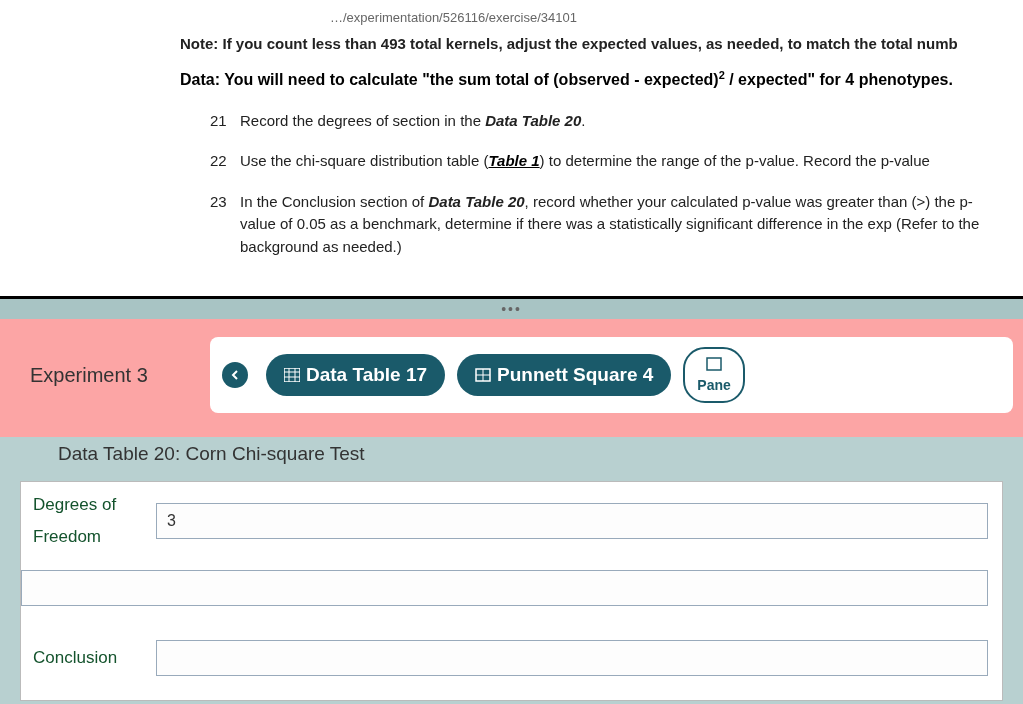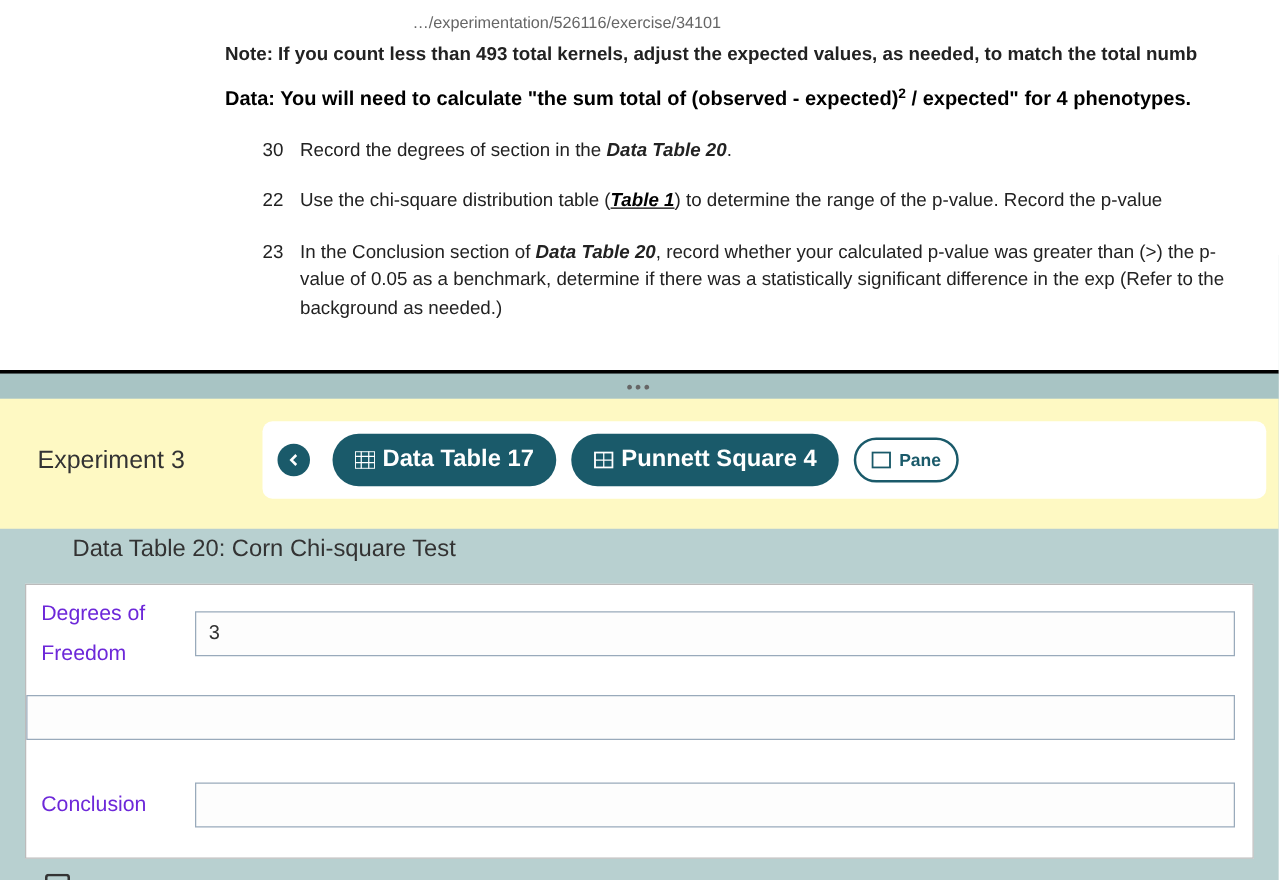--- a/index.html
+++ b/index.html
@@ -15,54 +15,54 @@
     .step-item { display: flex; margin-bottom: 18px; font-size: 15px; color: #222; line-height: 1.5; }
     .step-num { min-width: 30px; font-weight: normal; }
     .step-text { flex: 1; }
     .underline-link { text-decoration: underline; color: #000; cursor: pointer; }
     .bold { font-weight: bold; font-style: italic; }
     
     .divider-dots { text-align: center; color: #666; font-size: 14px; letter-spacing: 2px; padding: 2px 0; background: #a8c4c4; }
     
     .lower-section { background: #b8d0d0; padding: 0; border-top: 3px solid #000; }
     
-    .tab-bar-row { display: flex; align-items: center; padding: 18px 10px 24px 10px; background: #fef9c3; }
+    .tab-bar-row { display: flex; align-items: center; padding: 18px 10px 24px 10px; background: #fca5a5; }
     .experiment-label { font-size: 20px; color: #333; padding: 0 30px 0 20px; min-width: 200px; }
     .tab-buttons-wrap { display: flex; gap: 12px; background: #fff; padding: 10px 12px; border-radius: 8px; flex: 1; align-items: center; }
     .tab-btn { background: #1a5a6a; color: #fff; border: none; border-radius: 22px; padding: 10px 18px; font-size: 19px; font-weight: bold; display: flex; align-items: center; gap: 6px; cursor: pointer; white-space: nowrap; }
     .tab-btn .ico { display: inline-flex; }
-    .partial-btn { background: #fff; color: #1a5a6a; border: 2px solid #1a5a6a; border-radius: 22px; padding: 8px 12px 8px 12px; font-size: 14px; font-weight: bold; display: flex; align-items: center; gap: 6px; cursor: pointer; }
+    .partial-btn { background: #fff; color: #1a5a6a; border: 2px solid #1a5a6a; border-radius: 22px; padding: 8px 12px 8px 12px; font-size: 14px; font-weight: bold; display: flex; align-items: center; gap: 6px; cursor: pointer; flex-direction: column; }
     .small-circle { width: 26px; height: 26px; border-radius: 50%; background: #1a5a6a; color: #fff; display: flex; align-items: center; justify-content: center; font-size: 14px; margin-right: 6px; }
     
     .data-table-section { padding: 6px 20px 20px 20px; }
     .data-table-title { font-size: 19px; color: #333; margin-bottom: 16px; padding-left: 2px; margin-left: 36px; }
     .data-table-box { background: #fff; border: 1px solid #bbb; padding: 0; }
     .dt-row { display: flex; align-items: center; border-bottom: none; }
-    .dt-label { width: 135px; padding: 32px 12px; font-size: 17px; color: #6d28d9; }
+    .dt-label { width: 135px; padding: 32px 12px; font-size: 17px; color: #14532d; }
     .dt-label.tall { display: flex; flex-direction: column; height: 78px; justify-content: center; gap: 12px; }
     .dt-input { flex: 1; margin: 10px 14px 10px 0; }
     .dt-input input { width: 100%; height: 36px; border: 1px solid #9ab; padding: 6px 10px; font-size: 16px; background: #fdfdfd; color: #333; }
     
     .chat-icon-wrap { padding: 12px 0 0 16px; }
     .chat-icon { width: 30px; height: 26px; }
     
     svg { display: block; }
   </style>
 </head>
 <body>
 
 <div class="instructions-section">
   <div class="url-fragment">…/experimentation/526116/exercise/34101</div>
   <div class="note-line">Note: If you count less than 493 total kernels, adjust the expected values, as needed, to match the total numb</div>
   <div class="hint-line">
     <span>Data: You will need to calculate "the sum total of (observed - expected)</span><span class="sup">2</span><span> / expected" for 4 phenotypes.</span>
   </div>
   <div class="step-list">
     <div class="step-item">
-      <div class="step-num">30</div>
+      <div class="step-num">21</div>
       <div class="step-text">
         <span>Record the degrees of section in the </span><span class="bold">Data Table 20</span><span>.</span>
       </div>
     </div>
     <div class="step-item">
       <div class="step-num">22</div>
       <div class="step-text">
         <span>Use the chi-square distribution table (</span><span class="underline-link bold">Table 1</span><span>) to determine the range of the p-value. Record the p-value</span>
       </div>
     </div>

